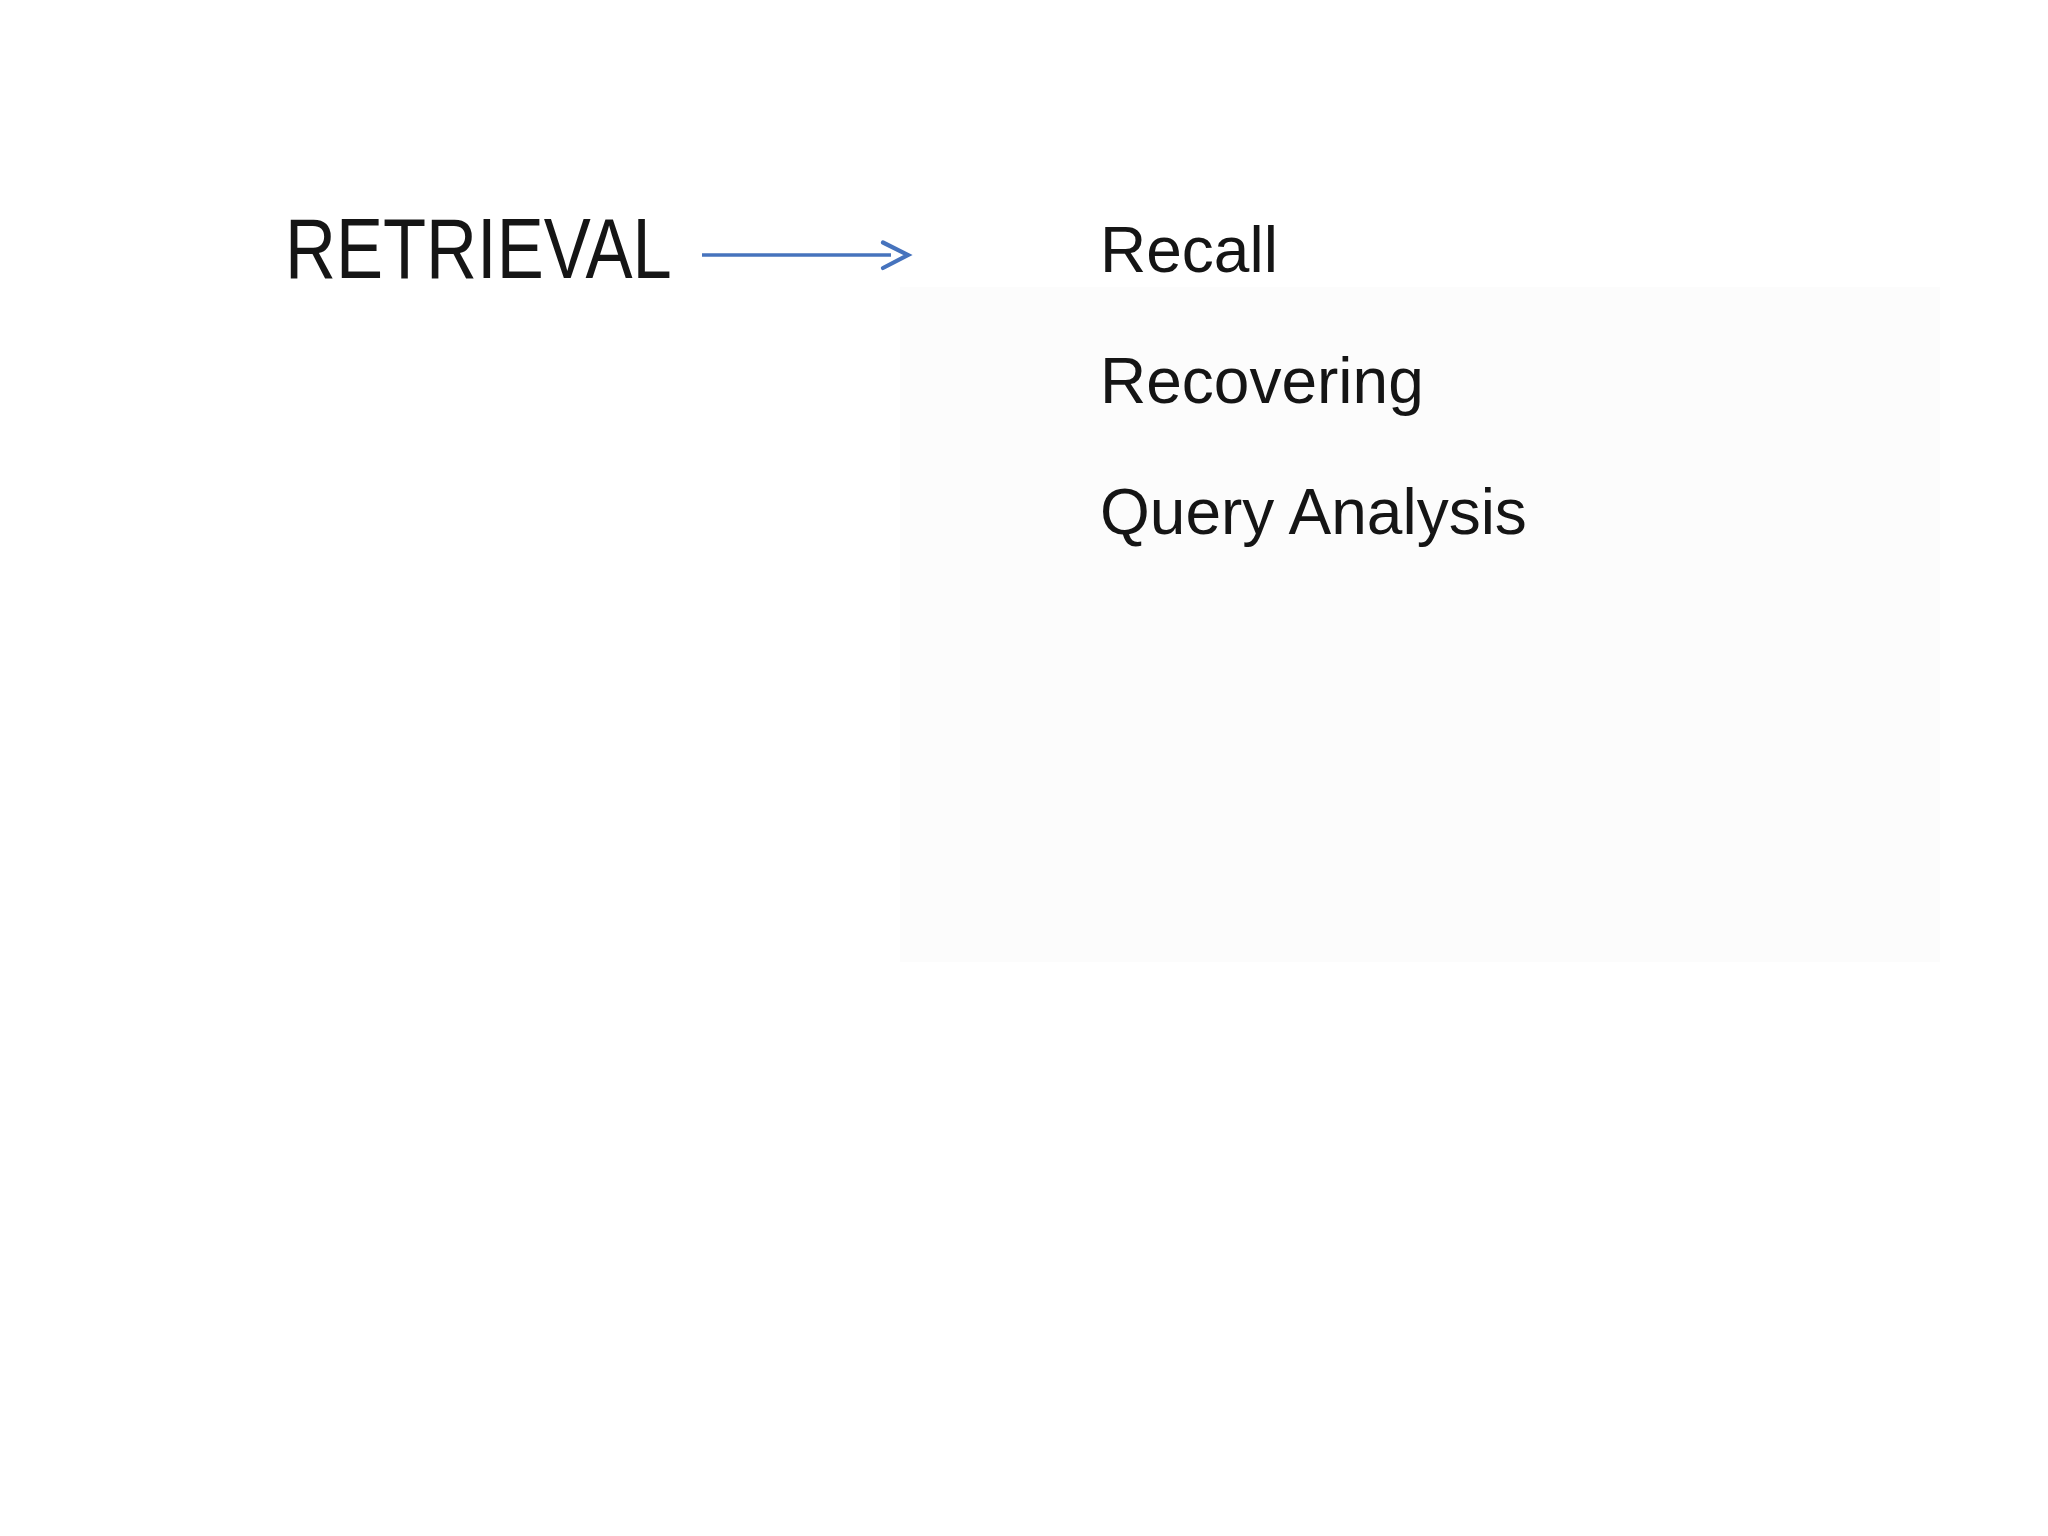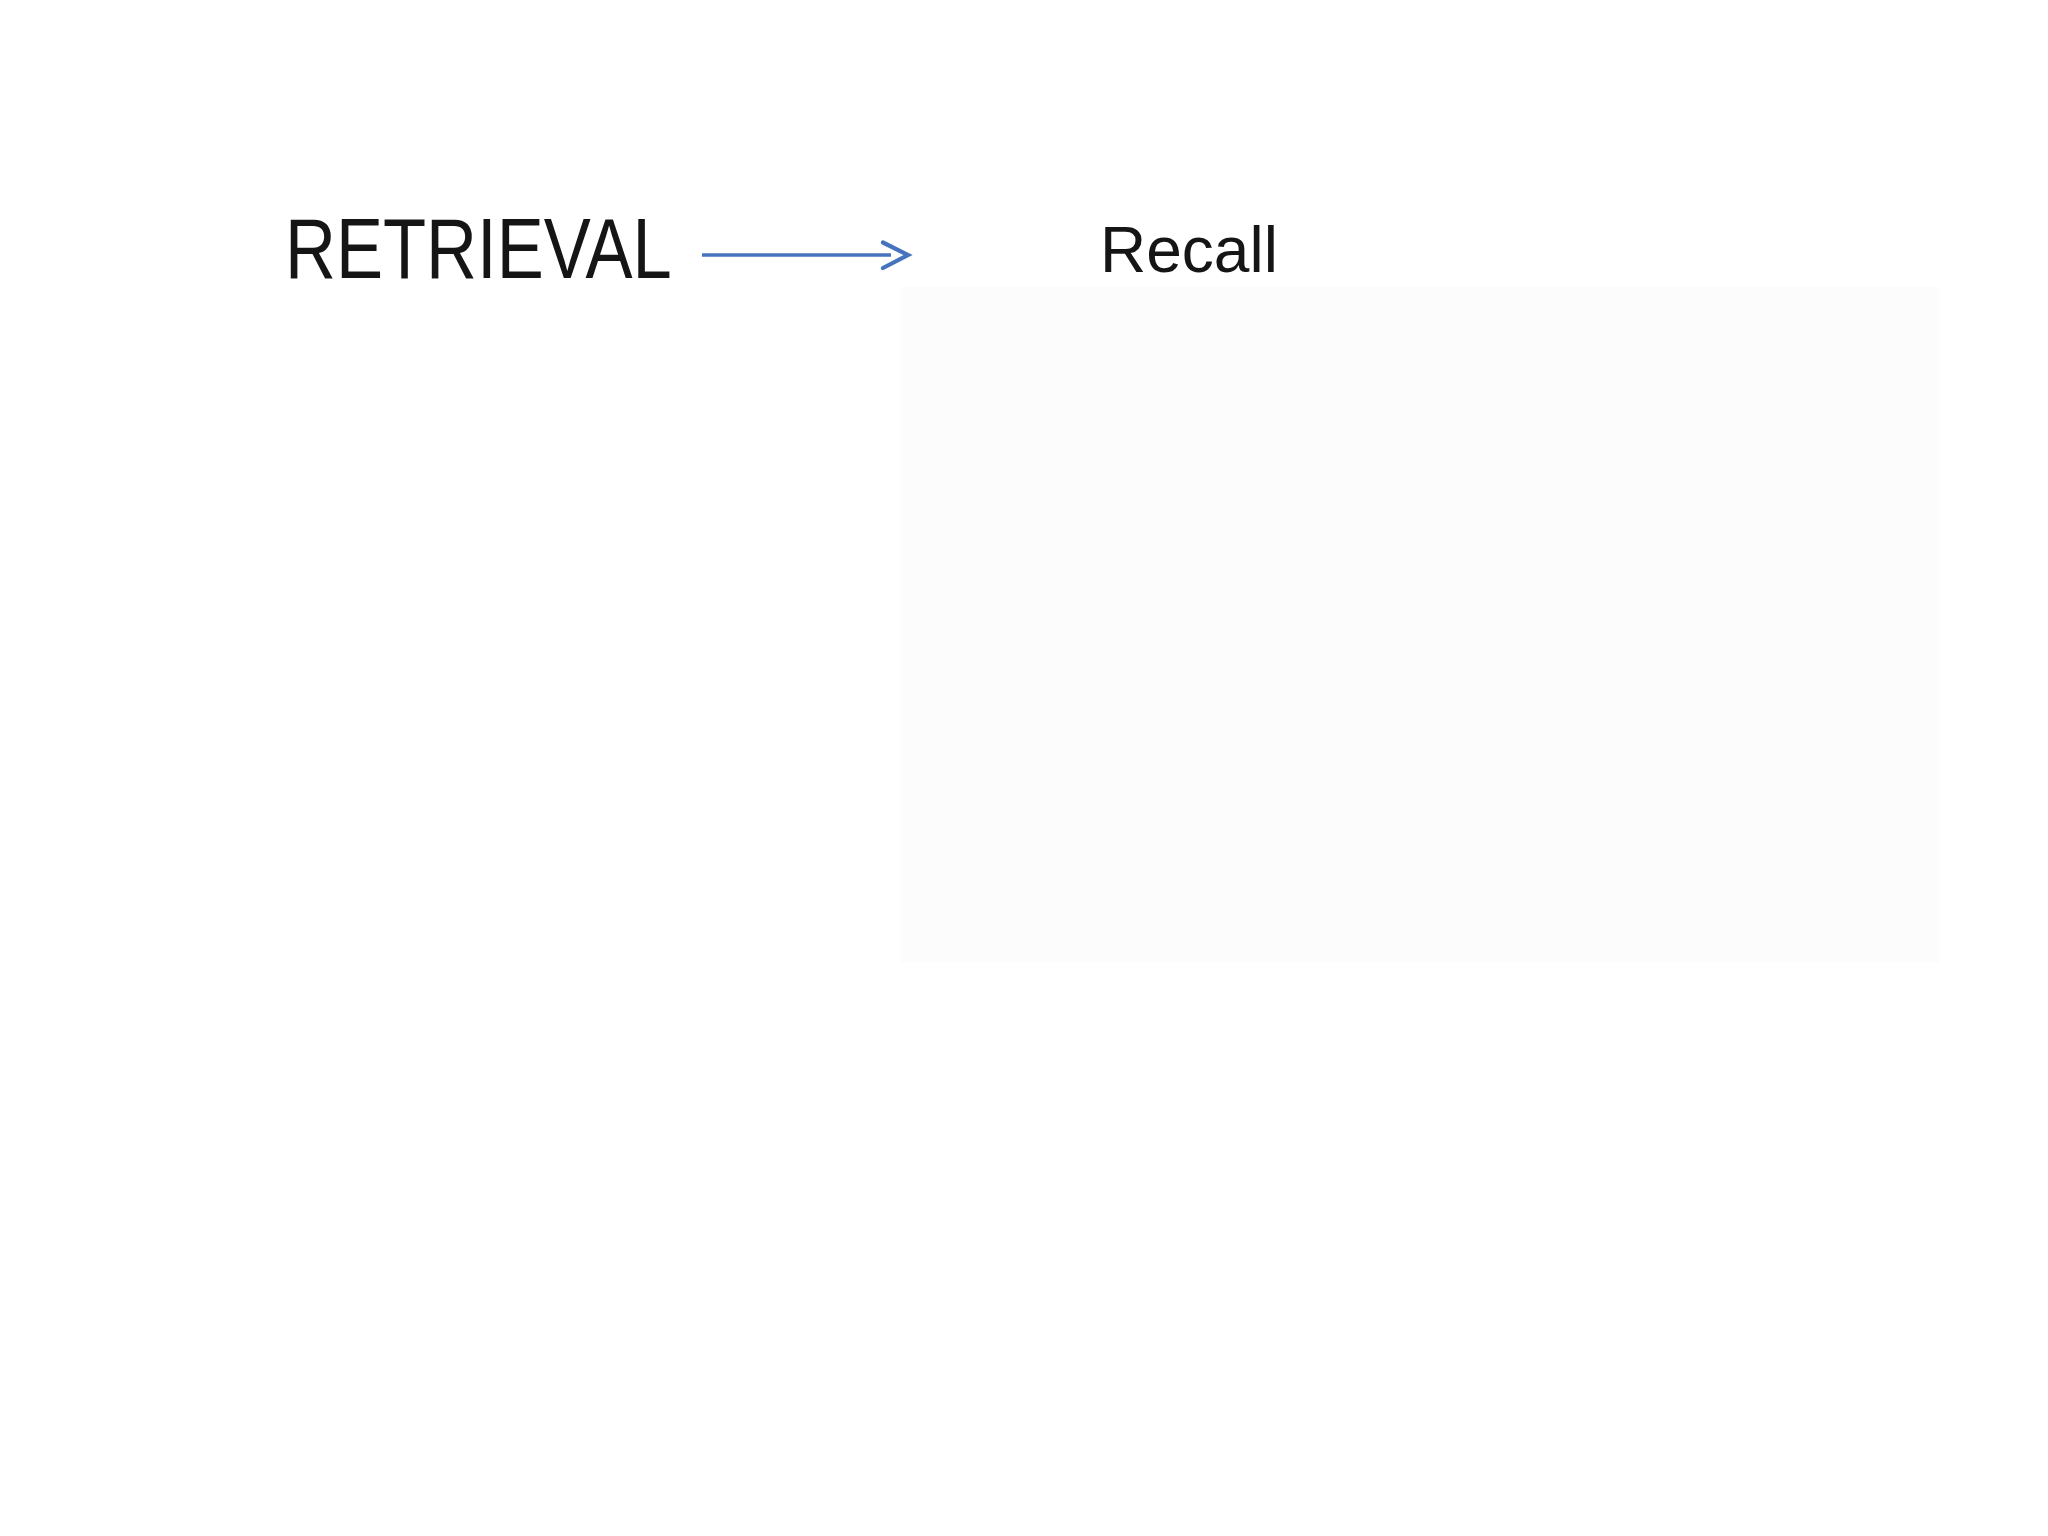--- a/index.html
+++ b/index.html
@@ -69,15 +69,17 @@
 
   <div class="arrow-wrap">
     <svg width="220" height="40" viewBox="0 0 220 40" xmlns="http://www.w3.org/2000/svg">
       <line x1="7" y1="20" x2="196" y2="20" stroke="#4673bd" stroke-width="3.5" stroke-linecap="butt"></line>
       <polyline points="188,7.5 213,20 188,33" fill="none" stroke="#4673bd" stroke-width="4.2" stroke-linecap="round" stroke-linejoin="miter"></polyline>
     </svg>
   </div>
 
   <div class="term-list">
     <span class="term-item">Recall</span>
+    <span class="term-item">Recovering</span>
+    <span class="term-item">Query Analysis</span>
   </div>
 
 </div>
 
 </body></html>

